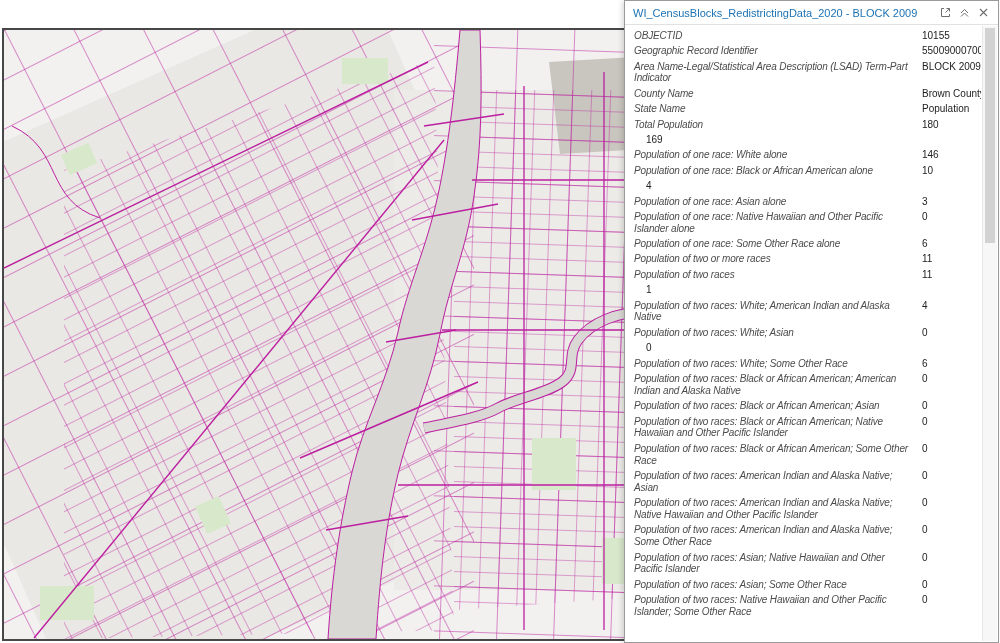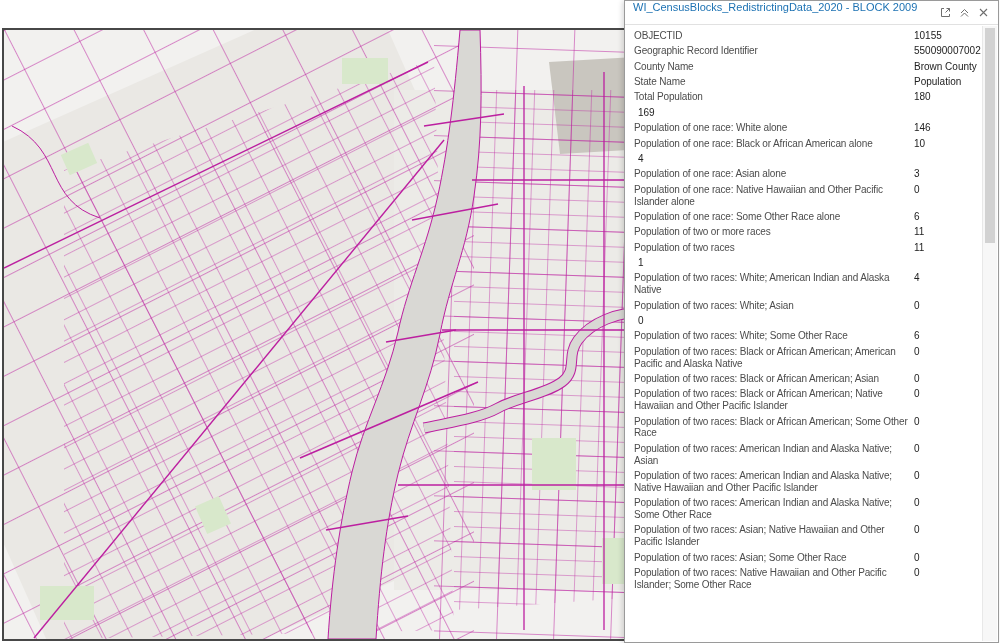--- a/index.html
+++ b/index.html
@@ -14,45 +14,45 @@
   .map-window svg { display:block; }
 
   
   .popup {
     position:absolute; left:624px; top:0; width:375px; height:643px;
     background:#ffffff; border:1px solid #9a9a9a; box-sizing:border-box;
     box-shadow:-2px 1px 5px rgba(0,0,0,0.14);
   }
   .popup-header {
     position:absolute; left:0; top:0; right:0; height:24px;
-    display:flex; padding:0 6px 0 8px; box-sizing:border-box;
+    display:flex; align-items:center; padding:0 6px 0 8px; box-sizing:border-box;
     border-bottom:1px solid #e1e1e1; background:#ffffff;
   }
   .popup-title {
     color:#1d72b3; font-size:11px; flex:1; white-space:nowrap; overflow:hidden;
   }
   .popup-actions { display:flex; align-items:center; gap:2px; }
   .icon-btn {
     background:none; border:none; padding:1px 3px; margin:0; color:#6e6e6e;
     cursor:pointer; line-height:0;
   }
   .icon-btn svg { stroke:#6e6e6e; }
 
   .popup-body {
     position:absolute; left:1px; top:25px; right:17px; bottom:1px;
     overflow:hidden; background:#ffffff; padding-top:2px;
   }
   .row { display:flex; align-items:flex-start; padding:1.8px 0 1.8px 8px; }
   .row .f {
     width:276px; flex:0 0 276px; color:#4c4c4c;
-    font-size:10px; line-height:11.8px; letter-spacing:-0.15px;
+    font-size:10px; line-height:11.8px; letter-spacing:-0.15px;font-style:italic;
   }
   .row .v {
     flex:1; padding-left:4px; color:#222222; white-space:nowrap;
-    font-size:10px; line-height:11.8px;
+    font-size:10px; line-height:11.8px;margin-left:8px;
   }
 
   .sb {
     position:absolute; top:25px; right:1px; bottom:1px; width:15px;
     background:#f7f7f7; border-left:1px solid #e8e8e8; box-sizing:border-box;
   }
   .sb-thumb {
     position:absolute; top:2px; left:2px; width:10px; height:215px; background:#d2d2d2;
   }
 </style>
@@ -155,20 +155,24 @@
         <div class="row">
           <div class="f">OBJECTID</div>
           <div class="v">10155</div>
         </div>
 
         <div class="row">
           <div class="f">Geographic Record Identifier</div>
           <div class="v">550090007002009</div>
         </div>
 
+        <div class="row">
+          <div class="f">Area Name-Legal/Statistical Area Description (LSAD) Term-Part Indicator</div>
+          <div class="v">BLOCK 2009</div>
+        </div>
 
         <div class="row">
           <div class="f">County Name</div>
           <div class="v">Brown County</div>
         </div>
 
         <div class="row">
           <div class="f">State Name</div>
           <div class="v">Population</div>
         </div>
@@ -238,21 +242,21 @@
         <div class="row">
           <div class="v">0</div>
         </div>
 
         <div class="row">
           <div class="f">Population of two races: White; Some Other Race</div>
           <div class="v">6</div>
         </div>
 
         <div class="row">
-          <div class="f">Population of two races: Black or African American; American Pacific and Alaska Native</div>
+          <div class="f">Population of two races: Black or African American; American Indian and Alaska Native</div>
           <div class="v">0</div>
         </div>
 
         <div class="row">
           <div class="f">Population of two races: Black or African American; Asian</div>
           <div class="v">0</div>
         </div>
 
         <div class="row">
           <div class="f">Population of two races: Black or African American; Native Hawaiian and Other Pacific Islander</div>

